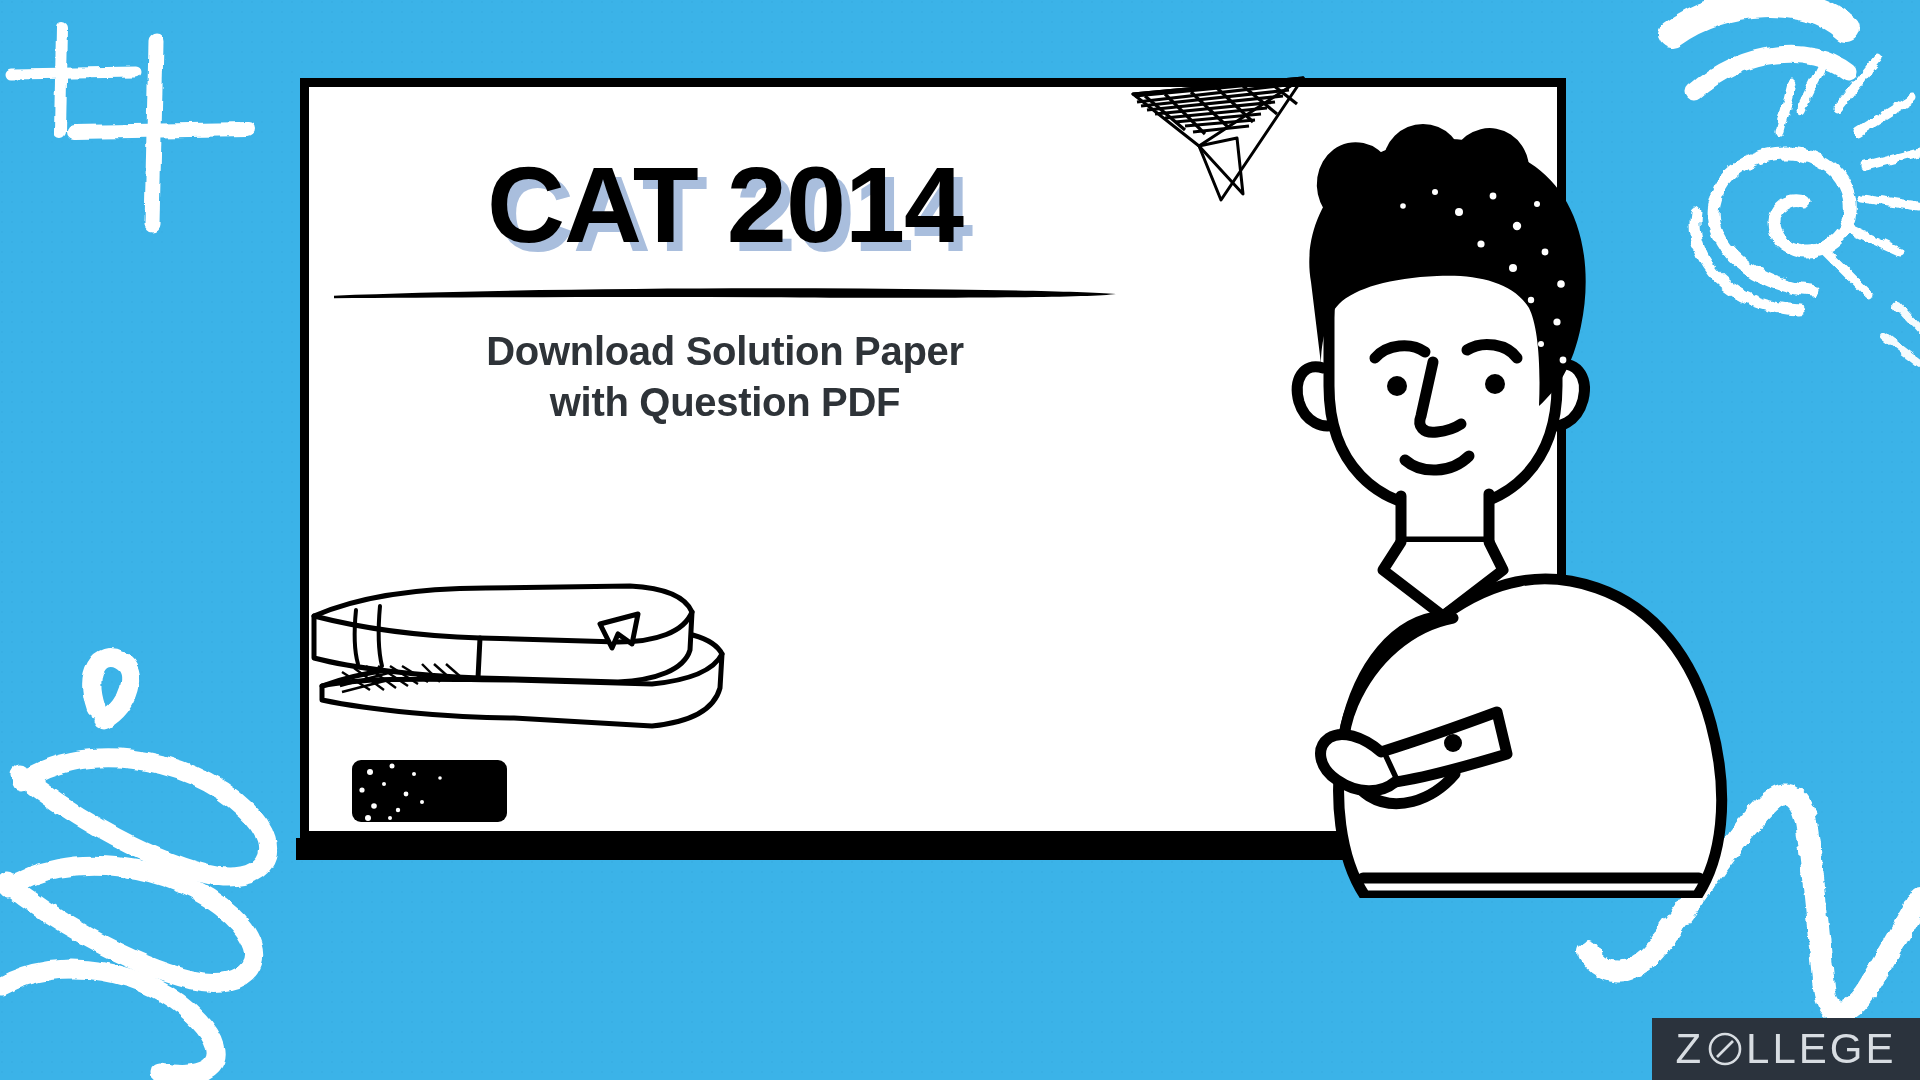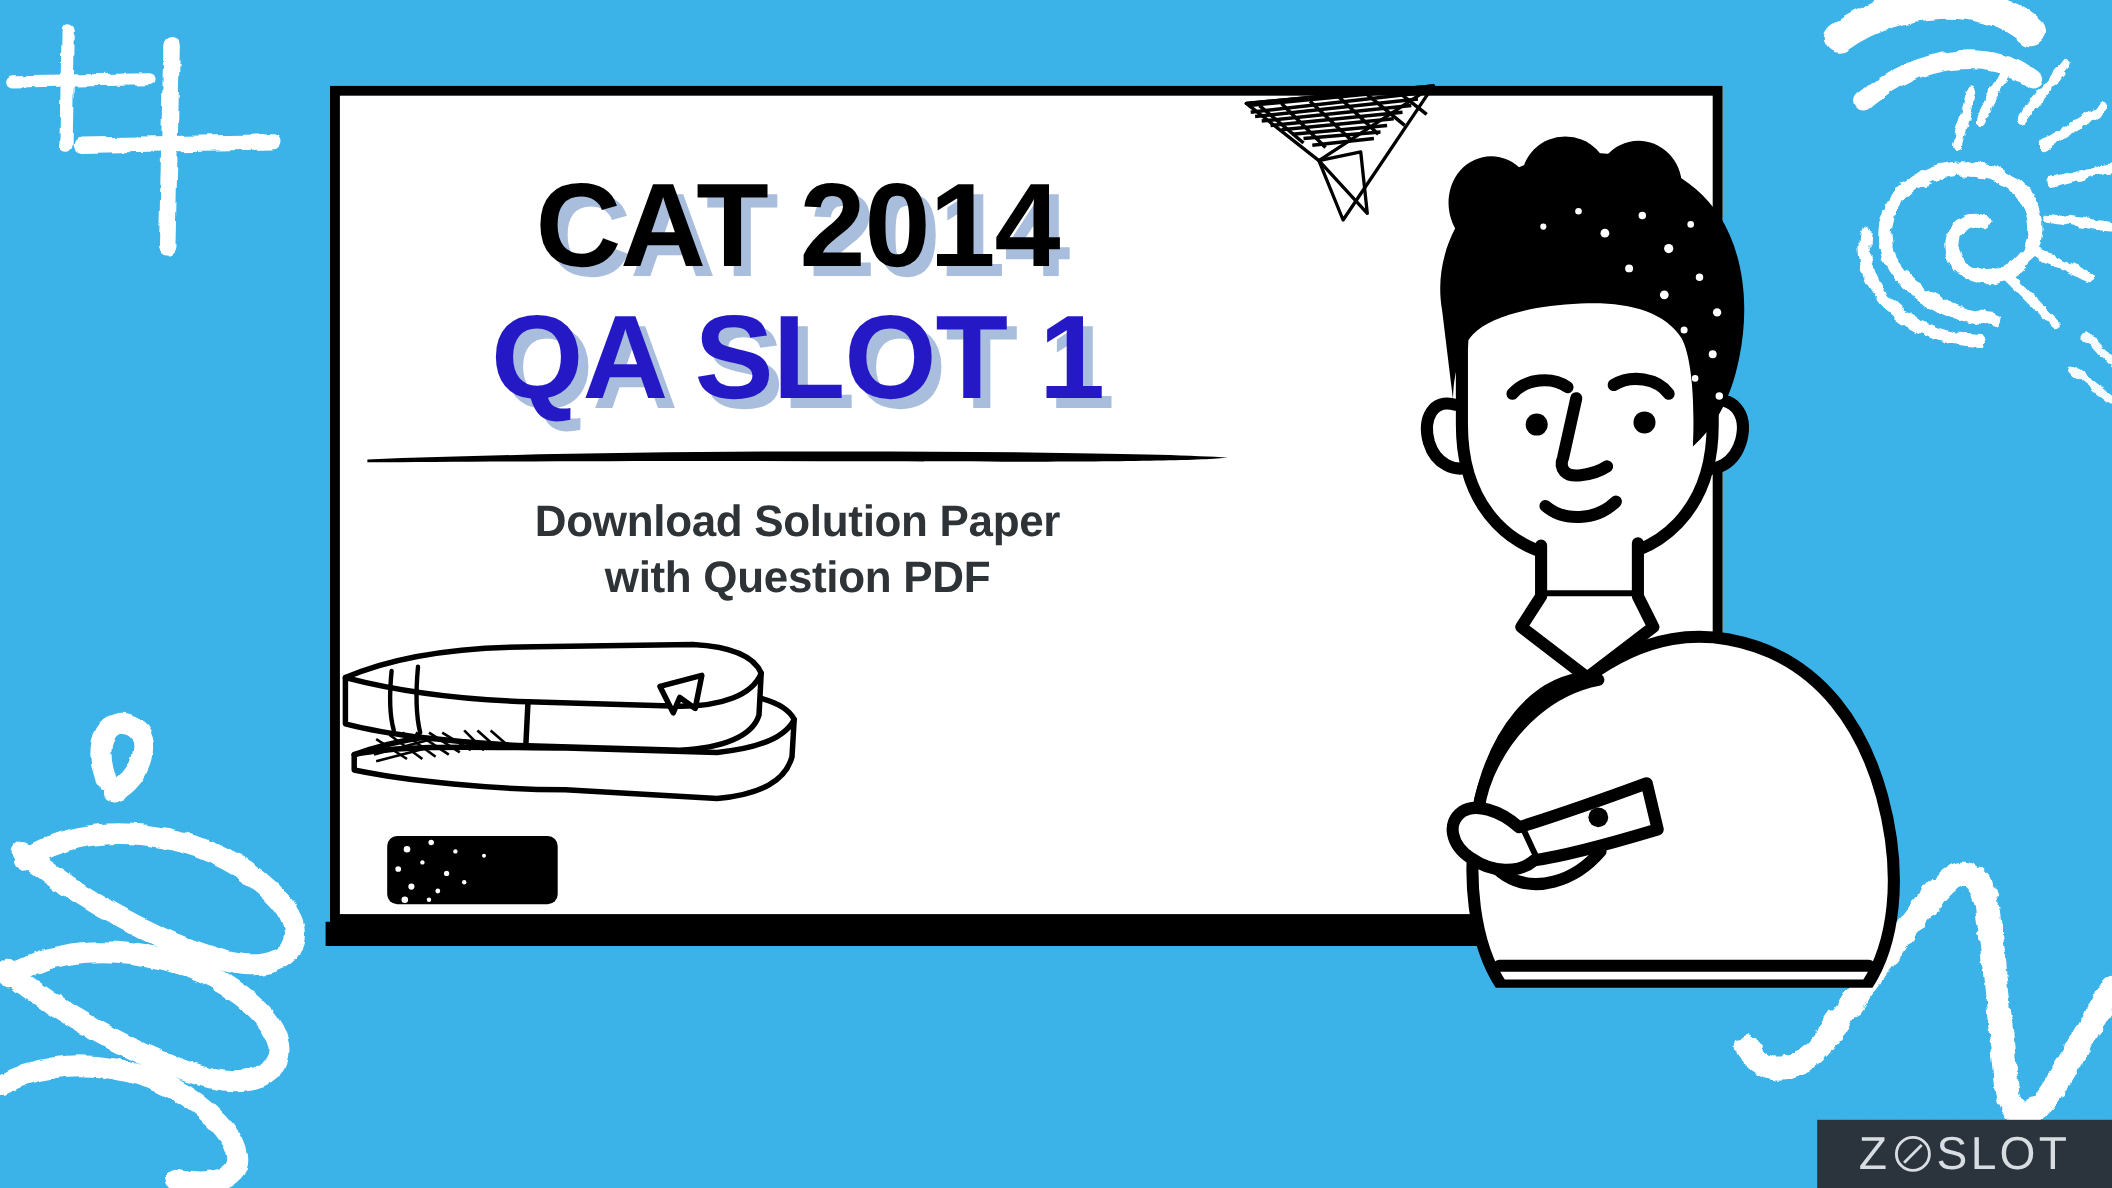--- a/index.html
+++ b/index.html
@@ -151,21 +151,20 @@
     </g>
   </svg>
 
   <div class="board">
     <div class="board-inner"></div>
   </div>
   <div class="board-ledge"></div>
 
   <div class="headline-wrap">
     <div class="title-main">CAT 2014</div>
-    <div class="title-sub">QA SLOT 1</div>
 
     <svg class="rule" viewBox="0 0 790 16" preserveAspectRatio="none">
       <path d="M4 11 C190 3 420 1 620 4 C700 5 760 7 786 9 C760 13 640 14 470 13
                C300 12 120 13 4 14 Z" fill="#000000"></path>
     </svg>
 
     <div class="subtitle">
       <div>Download Solution Paper</div>
       <div>with Question PDF</div>
     </div>
@@ -333,17 +332,17 @@
 
   <div class="logo">
     <div class="logo-text">
       <span>Z</span>
       <span class="slashed">
         <svg width="38" height="38" viewBox="0 0 38 38" style="display:block;margin:0 2px;">
           <circle cx="19" cy="19" r="15" fill="none" stroke="#d8dde2" stroke-width="2.6"></circle>
           <line x1="27" y1="11" x2="11" y2="27" stroke="#d8dde2" stroke-width="2.6"></line>
         </svg>
       </span>
-      <span>SLOT</span>
+      <span>LLEGE</span>
     </div>
   </div>
 
 </div>
 
 </body></html>

